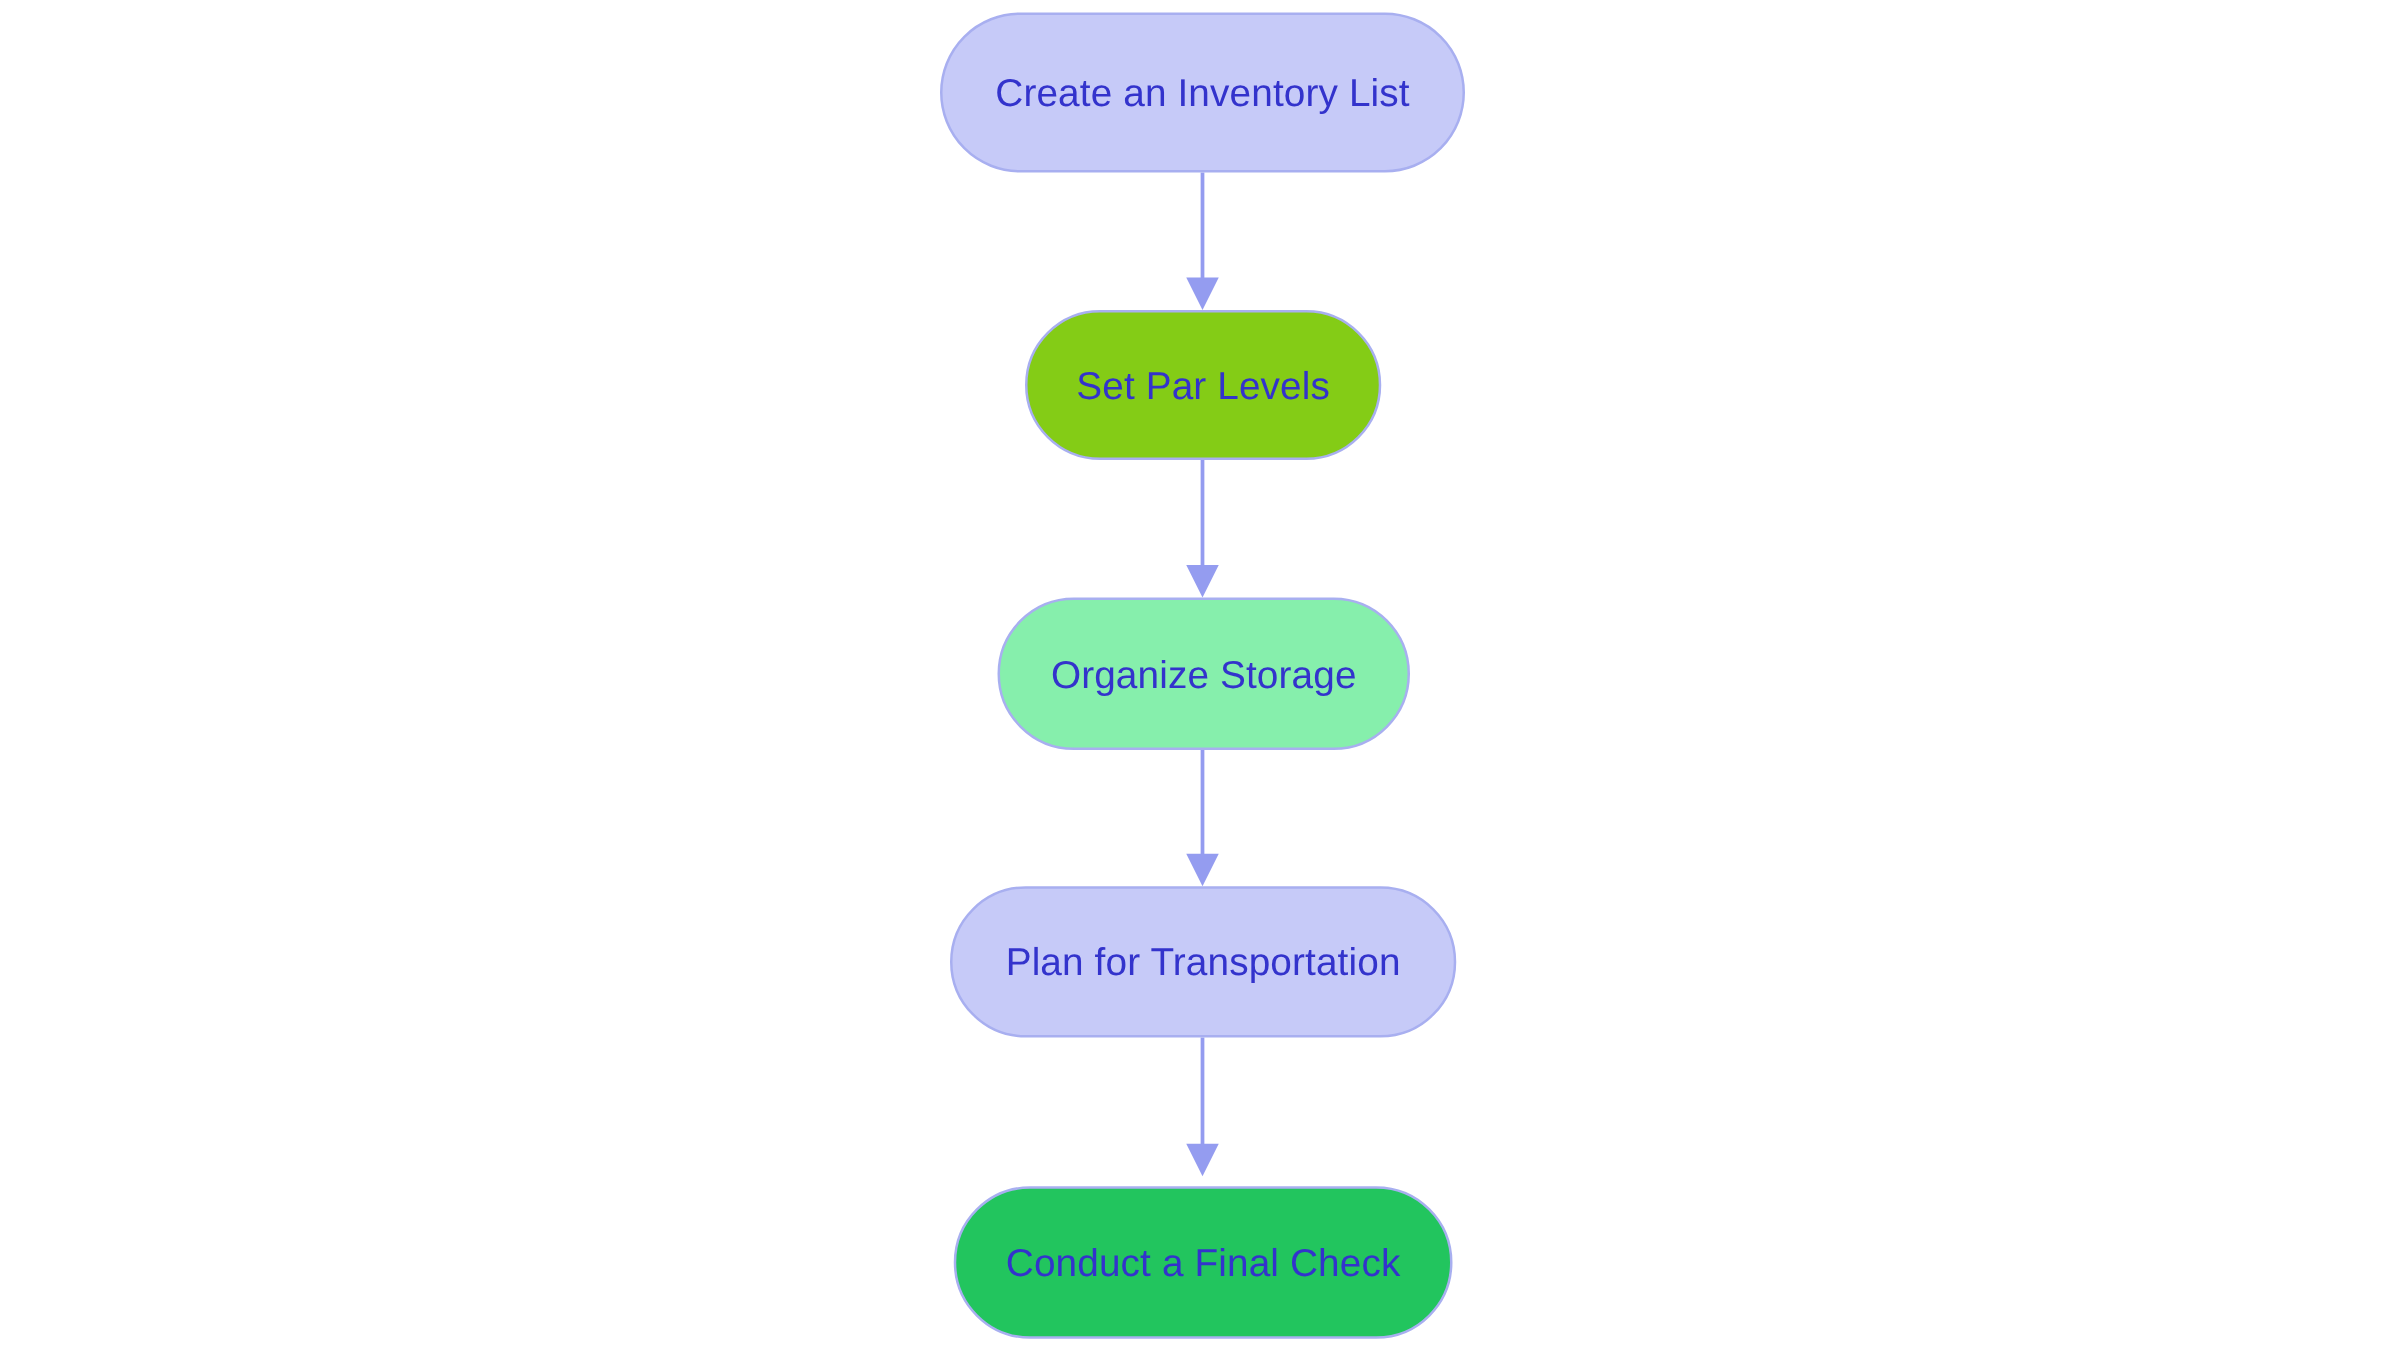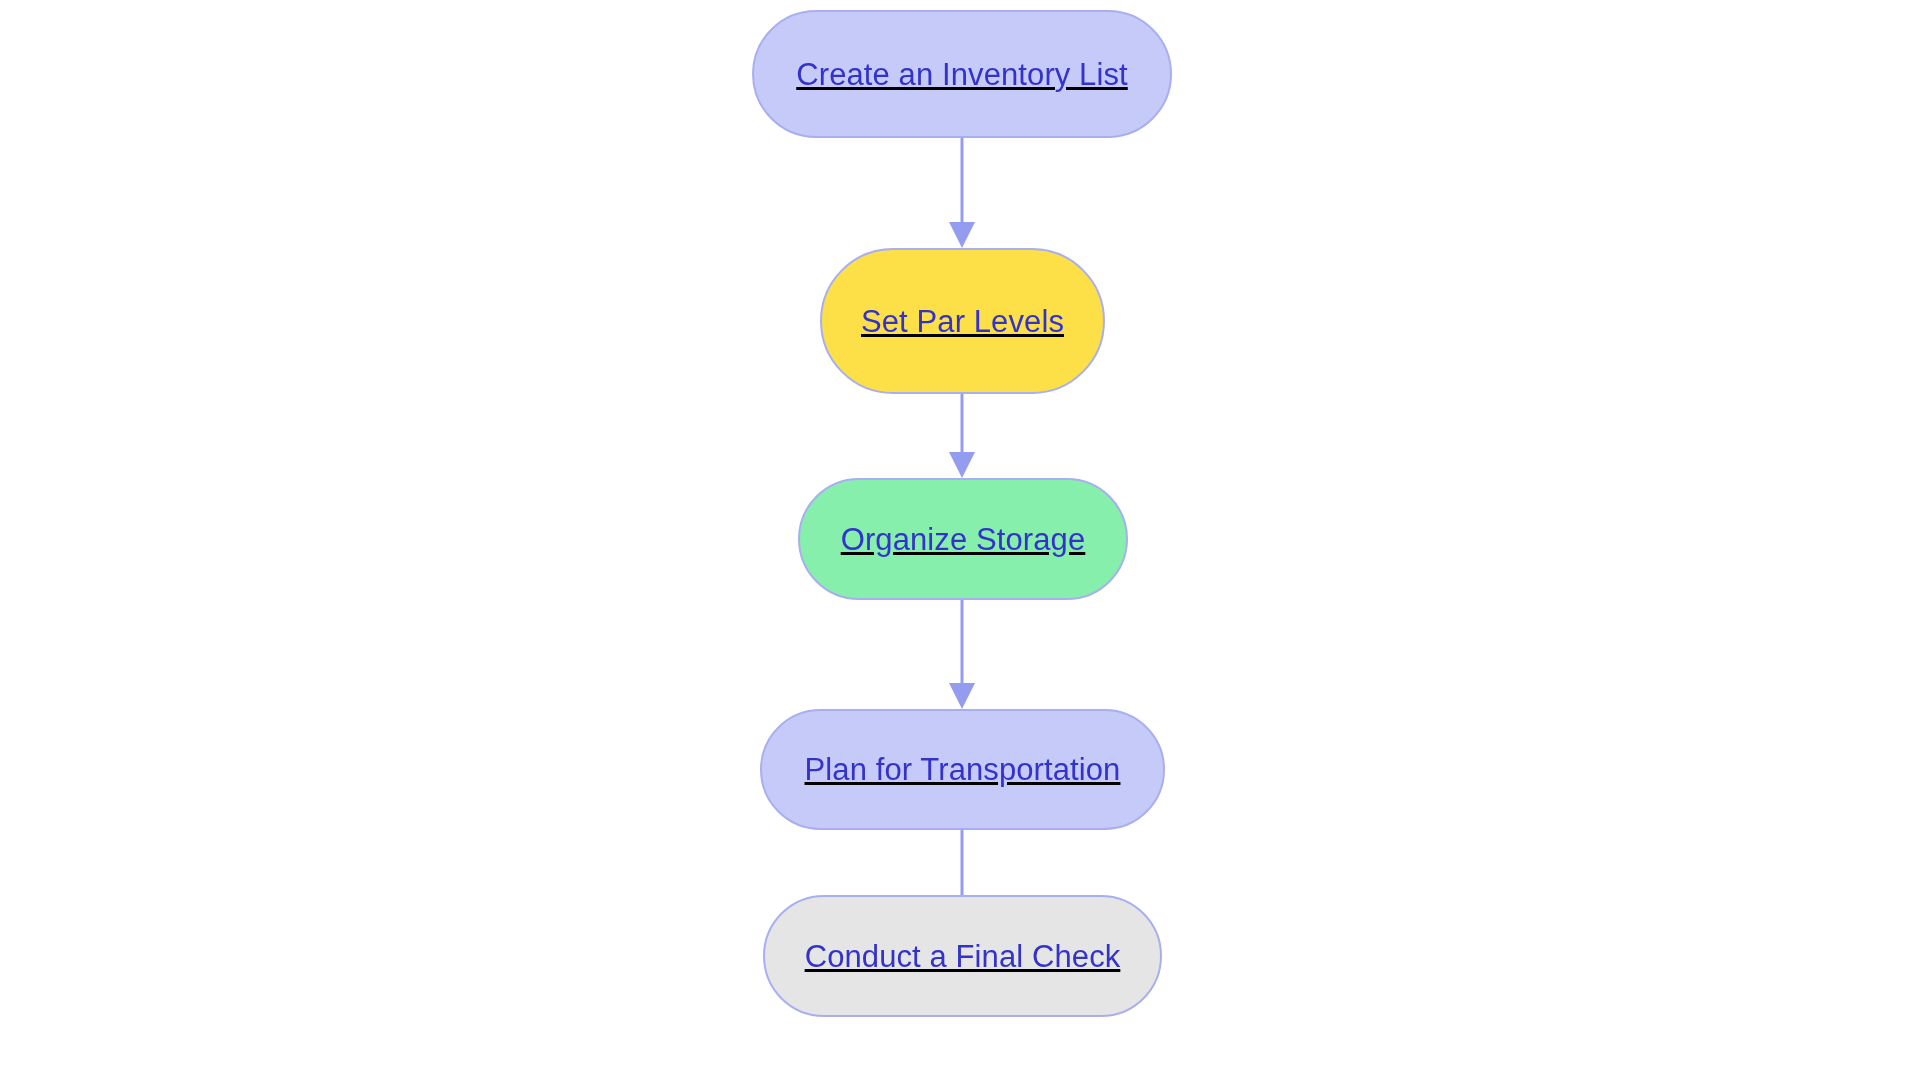--- a/index.html
+++ b/index.html
@@ -28,21 +28,20 @@
   .flow-node {
     position: absolute;
     box-sizing: border-box;
     display: flex;
     align-items: center;
     justify-content: center;
     background: #c6caf8;
     border: 2px solid #3b82f6;
     border-radius: 999px;
     z-index: 2;
-    text-decoration: underline;
   }
   .flow-node-label {
     color: #3333cc;
     font-family: "Liberation Sans", sans-serif;
     font-size: 31px;
     font-weight: 400;
     letter-spacing: 0.1px;
     line-height: 1;
     white-space: nowrap;
     text-align: center;
@@ -80,27 +79,27 @@
           <line class="edge-line" x1="962" y1="830" x2="962" y2="917" stroke="#949cf0"></line>
           <polygon class="edge-head" points="949,915 975,915 962,941" fill="#949cf0"></polygon>
         </g>
       </g>
   </svg>
 
   <div id="nodes-layer">
       <div class="flow-node" style="left: 752px; top: 10px; width: 420px; height: 128px; background: rgb(198, 202, 248); border-color: rgb(168, 175, 240);">
         <span class="flow-node-label" style="color: rgb(51, 51, 204);">Create an Inventory List</span>
       </div>
-      <div class="flow-node" style="left: 820px; top: 248px; width: 285px; height: 146px; background: #fde047; border-color: rgb(168, 175, 240);">
+      <div class="flow-node" style="left: 820px; top: 248px; width: 285px; height: 120px; background: #84cc16; border-color: rgb(168, 175, 240);">
         <span class="flow-node-label" style="color: rgb(51, 51, 204);">Set Par Levels</span>
       </div>
       <div class="flow-node" style="left: 798px; top: 478px; width: 330px; height: 122px; background: #86efac; border-color: rgb(168, 175, 240);">
         <span class="flow-node-label" style="color: rgb(51, 51, 204);">Organize Storage</span>
       </div>
       <div class="flow-node" style="left: 760px; top: 709px; width: 405px; height: 121px; background: rgb(198, 202, 248); border-color: rgb(168, 175, 240);">
         <span class="flow-node-label" style="color: rgb(51, 51, 204);">Plan for Transportation</span>
       </div>
-      <div class="flow-node" style="left: 763px; top: 895px; width: 399px; height: 122px; background: #e5e5e5; border-color: rgb(168, 175, 240);">
+      <div class="flow-node" style="left: 763px; top: 949px; width: 399px; height: 122px; background: #22c55e; border-color: rgb(168, 175, 240);">
         <span class="flow-node-label" style="color: rgb(51, 51, 204);">Conduct a Final Check</span>
       </div>
     </div>
 
 </div>
 
 </body></html>

